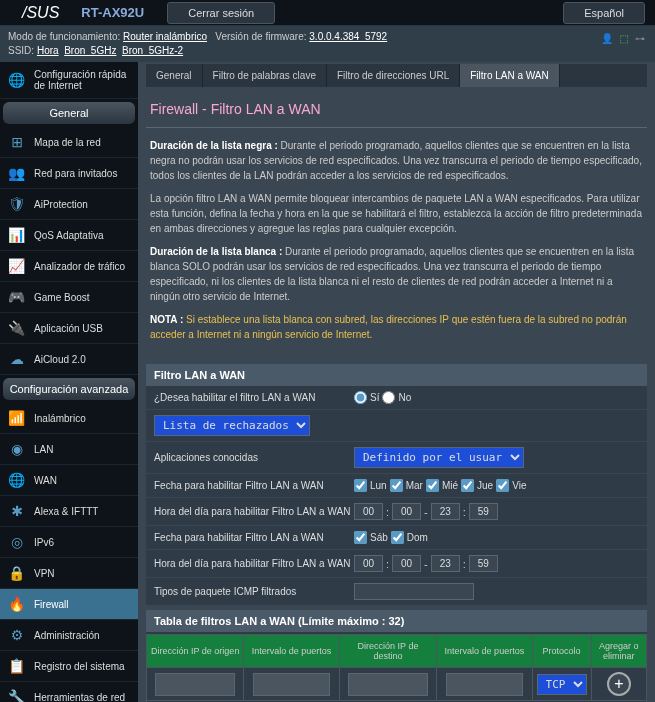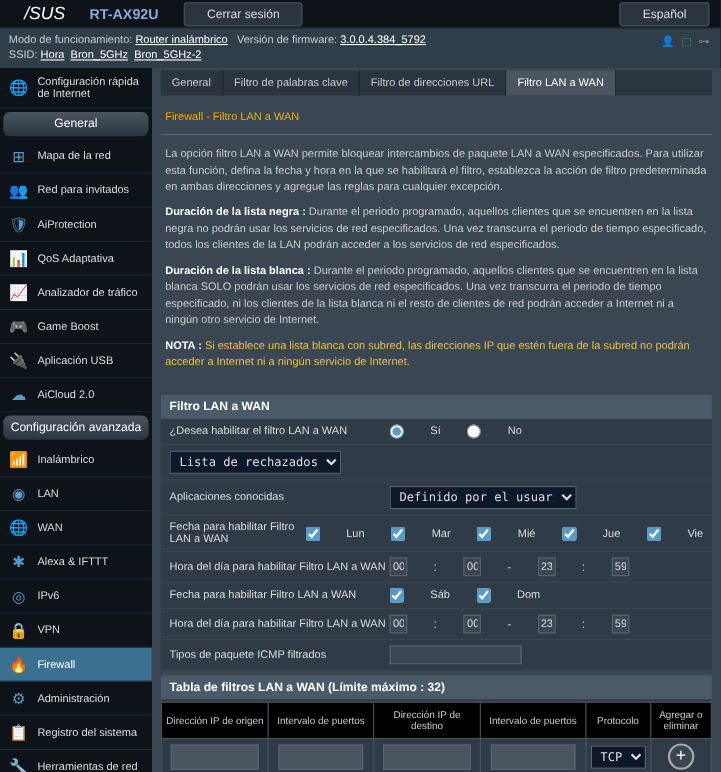--- a/index.html
+++ b/index.html
@@ -16,36 +16,36 @@
 .side{width:138px;background:#0d1318;overflow-y:auto}
 .sidehdr{background:linear-gradient(#4a5560,#2a3540);color:#fff;text-align:center;padding:5px;font-size:11px;border-radius:6px;margin:3px}
 .sideitem{display:flex;align-items:center;padding:7px 8px;color:#ddd;cursor:pointer;border-bottom:1px solid #1a2530;gap:8px;font-size:10px}
 .sideitem.active{background:#3a7090;color:#fff}
 .sideitem .ic{width:18px;height:16px;flex-shrink:0;display:flex;align-items:center;justify-content:center;color:#5a9bc5;font-size:14px}
 .sideitem.active .ic{color:#fff}
 .content{flex:1;background:#3a4651;padding:0 8px 8px;overflow-y:auto}
 .tabs{display:flex;background:#2a3540;margin-top:2px}
 .tab{padding:6px 10px;color:#ccc;cursor:pointer;font-size:10px;border-right:1px solid #1a2530}
 .tab.active{background:#4a5560;color:#fff}
-.title{color:#eab308;font-size:10px;padding:14px 4px 10px;border-bottom:1px solid #5a6670}
+.title{color:#f9a8d4;font-size:14px;padding:14px 4px 10px;border-bottom:1px solid #5a6670}
 .desc{padding:10px 4px;font-size:10px;line-height:15px;color:#ccc}
 .desc p{margin-bottom:8px}
 .desc b{color:#fff}
 .note{color:#e8c050}
 .sect{background:#2f3b46;margin-top:4px}
 .secthdr{background:#4a5a68;color:#fff;padding:5px 8px;font-size:11px;font-weight:bold}
 .row{display:flex;align-items:center;padding:5px 8px;border-bottom:1px solid #3a4651}
 .row .lbl{width:200px;font-size:10px;color:#ddd}
-.row .ctl{flex:1;display:flex;align-items:center;gap:24px}
+.row .ctl{flex:1;display:flex;align-items:center;gap:3px}
 .radio,.chk{accent-color:#5a9bc5}
-.sel{background:#0f172a;color:#ddd;border:1px solid #5a6670;padding:2px 4px;font-family:monospace;font-size:11px}
-.txtinp{background:#3a4651;border:1px solid #5a6670;color:#ddd;padding:2px;width:16px;text-align:center;font-size:10px}
+.sel{background:#1d4ed8;color:#ddd;border:1px solid #5a6670;padding:2px 4px;font-family:monospace;font-size:11px}
+.txtinp{background:#3a4651;border:1px solid #5a6670;color:#ddd;padding:2px;width:29px;text-align:center;font-size:10px}
 .txtinpw{background:#3a4651;border:1px solid #5a6670;color:#ddd;padding:2px;width:120px;font-size:10px}
 .tbl{width:100%;border-collapse:collapse;margin-top:2px}
-.tbl th{background:#000000;color:#ccc;padding:6px 4px;font-size:9px;font-weight:normal;border:1px solid #4a5560;text-align:center}
+.tbl th{background:#15803d;color:#ccc;padding:6px 4px;font-size:9px;font-weight:normal;border:1px solid #4a5560;text-align:center}
 .tbl td{padding:4px;border:1px solid #4a5560;text-align:center}
 .tbl input{background:#4a5560;border:1px solid #5a6670;width:90%;padding:3px;color:#ddd}
 .nodata{text-align:center;color:#e8c050;padding:8px;font-family:monospace;font-size:10px}
 .addbtn{width:24px;height:24px;border-radius:50%;background:#3a4651;border:2px solid #aaa;color:#fff;font-size:16px;line-height:18px;cursor:pointer}
 .daylbl{color:#ddd;font-size:10px}
 </style>
 </head>
 <body>
 
 <div class="top">
@@ -160,22 +160,22 @@
   <div class="content">
     <div class="tabs">
       <div class="tab">General</div>
       <div class="tab">Filtro de palabras clave</div>
       <div class="tab">Filtro de direcciones URL</div>
       <div class="tab active">Filtro LAN a WAN</div>
     </div>
 
     <div class="title">Firewall - Filtro LAN a WAN</div>
     <div class="desc">
+      <p><b>Duración de la lista negra :</b><span> Durante el periodo programado, aquellos clientes que se encuentren en la lista negra no podrán usar los servicios de red especificados. Una vez transcurra el periodo de tiempo especificado, todos los clientes de la LAN podrán acceder a los servicios de red especificados.</span></p>
       <p>La opción filtro LAN a WAN permite bloquear intercambios de paquete LAN a WAN especificados. Para utilizar esta función, defina la fecha y hora en la que se habilitará el filtro, establezca la acción de filtro predeterminada en ambas direcciones y agregue las reglas para cualquier excepción.</p>
-      <p><b>Duración de la lista negra :</b><span> Durante el periodo programado, aquellos clientes que se encuentren en la lista negra no podrán usar los servicios de red especificados. Una vez transcurra el periodo de tiempo especificado, todos los clientes de la LAN podrán acceder a los servicios de red especificados.</span></p>
       <p><b>Duración de la lista blanca :</b><span> Durante el periodo programado, aquellos clientes que se encuentren en la lista blanca SOLO podrán usar los servicios de red especificados. Una vez transcurra el periodo de tiempo especificado, ni los clientes de la lista blanca ni el resto de clientes de red podrán acceder a Internet ni a ningún otro servicio de Internet.</span></p>
       <p class="note"><b>NOTA :</b><span> Si establece una lista blanca con subred, las direcciones IP que estén fuera de la subred no podrán acceder a Internet ni a ningún servicio de Internet.</span></p>
     </div>
 
     <div class="sect">
       <div class="secthdr">Filtro LAN a WAN</div>
       <div class="row">
         <div class="lbl">¿Desea habilitar el filtro LAN a WAN</div>
         <div class="ctl">
           <input type="radio" class="radio" checked="" style="">

